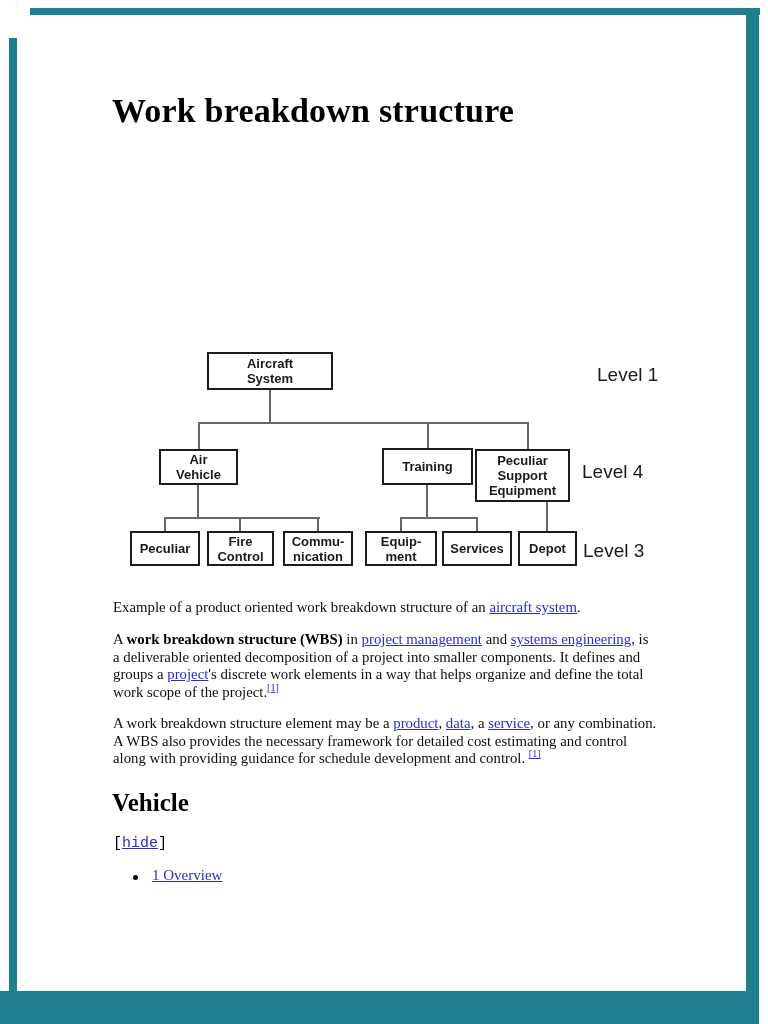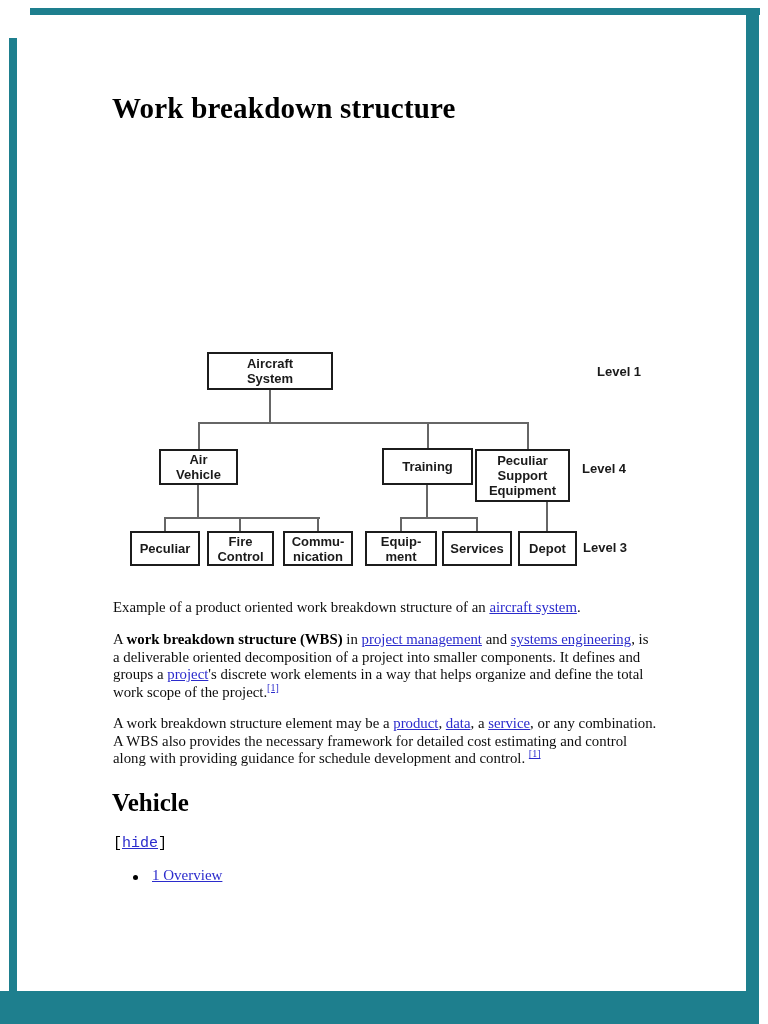--- a/index.html
+++ b/index.html
@@ -8,35 +8,35 @@
     overflow:hidden; font-family:"Liberation Serif", serif; color:#111111;
   }
   
   .teal { position:absolute; background:#1e7f8e; }
   .frame-top    { left:30px;  top:8px;    width:730px; height:7px;  }
   .frame-left   { left:9px;   top:38px;   width:8px;   height:954px; }
   .frame-right  { left:746px; top:10px;   width:13px;  height:1014px; }
   .frame-bottom { left:0px;   top:991px;  width:759px; height:33px; }
 
   .title {
-    position:absolute; left:112px; top:92px; font-size:29px; font-weight:bold;
+    position:absolute; left:112px; top:92px; font-size:34px; font-weight:bold;
     color:#000; letter-spacing:0.2px;
   }
   .subtitle { position:absolute; left:113px; top:143px; font-size:15px; color:#000; }
 
   
   .wbs-box {
     position:absolute; box-sizing:border-box; border:2px solid #1c1c1c; background:#fff;
     display:flex; align-items:center; justify-content:center; text-align:center;
     font-family:"Liberation Sans", sans-serif; font-weight:bold; font-size:13px;
     line-height:15px; color:#1a1a1a; white-space:pre-line;
   }
   .lvl-label {
-    position:absolute; font-family:"Liberation Sans", sans-serif; font-weight:bold;
-    font-size:13px; color:#1a1a1a;
+    position:absolute; font-family:"Liberation Sans", sans-serif; font-weight:normal;
+    font-size:19px; color:#1a1a1a;
   }
   .cline { position:absolute; background:#666666; }
 
   
   .para {
     position:absolute; left:113px; width:545px; font-size:14.8px; line-height:17.6px;
     color:#0d0d0d; text-align:left;
   }
   a.wlink { color:#2b2bcc; text-decoration:underline; cursor:pointer; }
   .para b { color:#000; }

